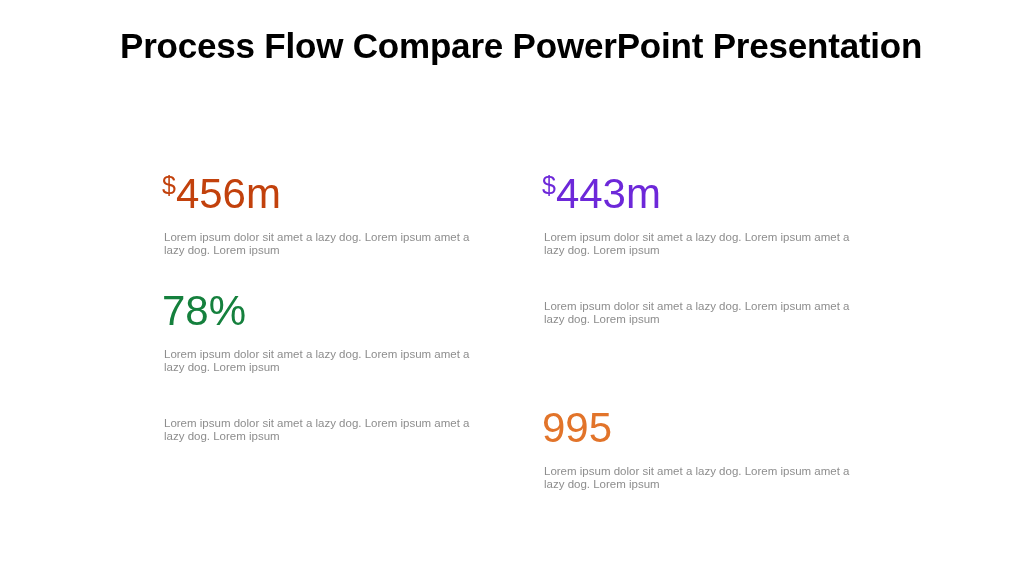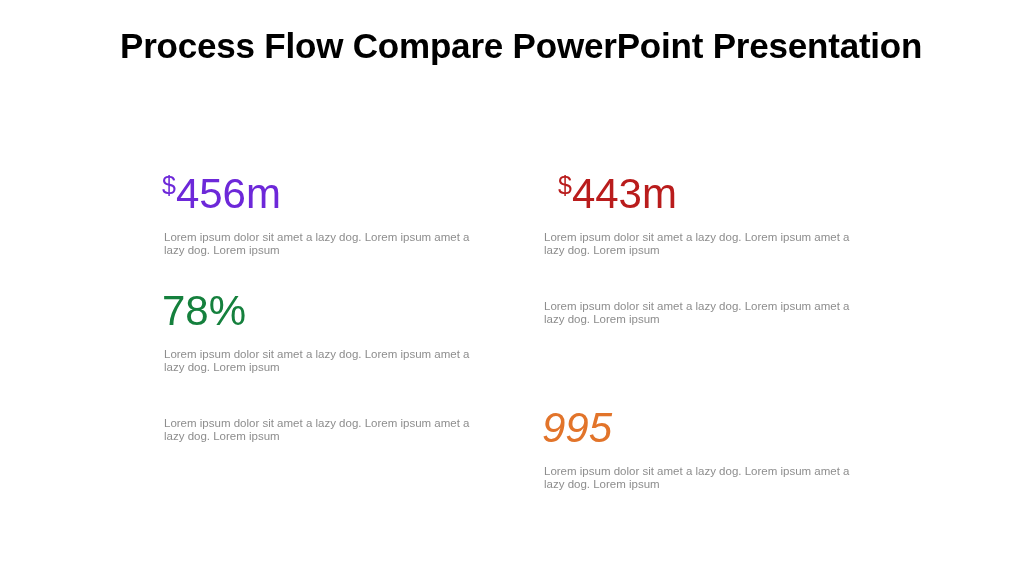--- a/index.html
+++ b/index.html
@@ -91,21 +91,21 @@
 
 <div class="slide" style="background: rgb(255, 255, 255);">
 
   <div class="slide-title" style="color: rgb(0, 0, 0);">Process Flow Compare PowerPoint Presentation</div>
 
   <div class="content-area">
 
     <div class="stat-column">
 
       <div class="stat-block stat-row-0">
-        <div class="stat-value" style="color: #6d28d9;">
+        <div class="stat-value" style="color: #c2410c;">
           <span class="stat-currency">$</span><span>456m</span>
         </div>
         <div class="stat-desc" style="color: rgb(141, 141, 141);">Lorem ipsum dolor sit amet a lazy dog. Lorem ipsum amet a lazy dog. Lorem ipsum</div>
       </div>
 
       <div class="stat-block stat-row-1">
         <div class="stat-value" style="color: #15803d;">
           <span class="stat-currency"></span><span>78%</span>
         </div>
         <div class="stat-desc" style="color: rgb(141, 141, 141);">Lorem ipsum dolor sit amet a lazy dog. Lorem ipsum amet a lazy dog. Lorem ipsum</div>
@@ -113,32 +113,32 @@
 
       <div class="stat-block stat-row-2">
         <div class="stat-desc" style="color: rgb(141, 141, 141);">Lorem ipsum dolor sit amet a lazy dog. Lorem ipsum amet a lazy dog. Lorem ipsum</div>
       </div>
 
     </div>
 
     <div class="stat-column">
 
       <div class="stat-block stat-row-0">
-        <div class="stat-value" style="color: #b91c1c; margin-left: 16px;">
+        <div class="stat-value" style="color: #6d28d9;">
           <span class="stat-currency">$</span><span>443m</span>
         </div>
         <div class="stat-desc" style="color: rgb(141, 141, 141);">Lorem ipsum dolor sit amet a lazy dog. Lorem ipsum amet a lazy dog. Lorem ipsum</div>
       </div>
 
       <div class="stat-block stat-row-1">
         <div class="stat-desc" style="color: rgb(141, 141, 141);">Lorem ipsum dolor sit amet a lazy dog. Lorem ipsum amet a lazy dog. Lorem ipsum</div>
       </div>
 
       <div class="stat-block stat-row-2">
-        <div class="stat-value" style="color: rgb(226, 116, 42); font-style: italic;">
+        <div class="stat-value" style="color: rgb(226, 116, 42);">
           <span class="stat-currency"></span><span>995</span>
         </div>
         <div class="stat-desc" style="color: rgb(141, 141, 141);">Lorem ipsum dolor sit amet a lazy dog. Lorem ipsum amet a lazy dog. Lorem ipsum</div>
       </div>
 
     </div>
 
   </div>
 
 </div>

